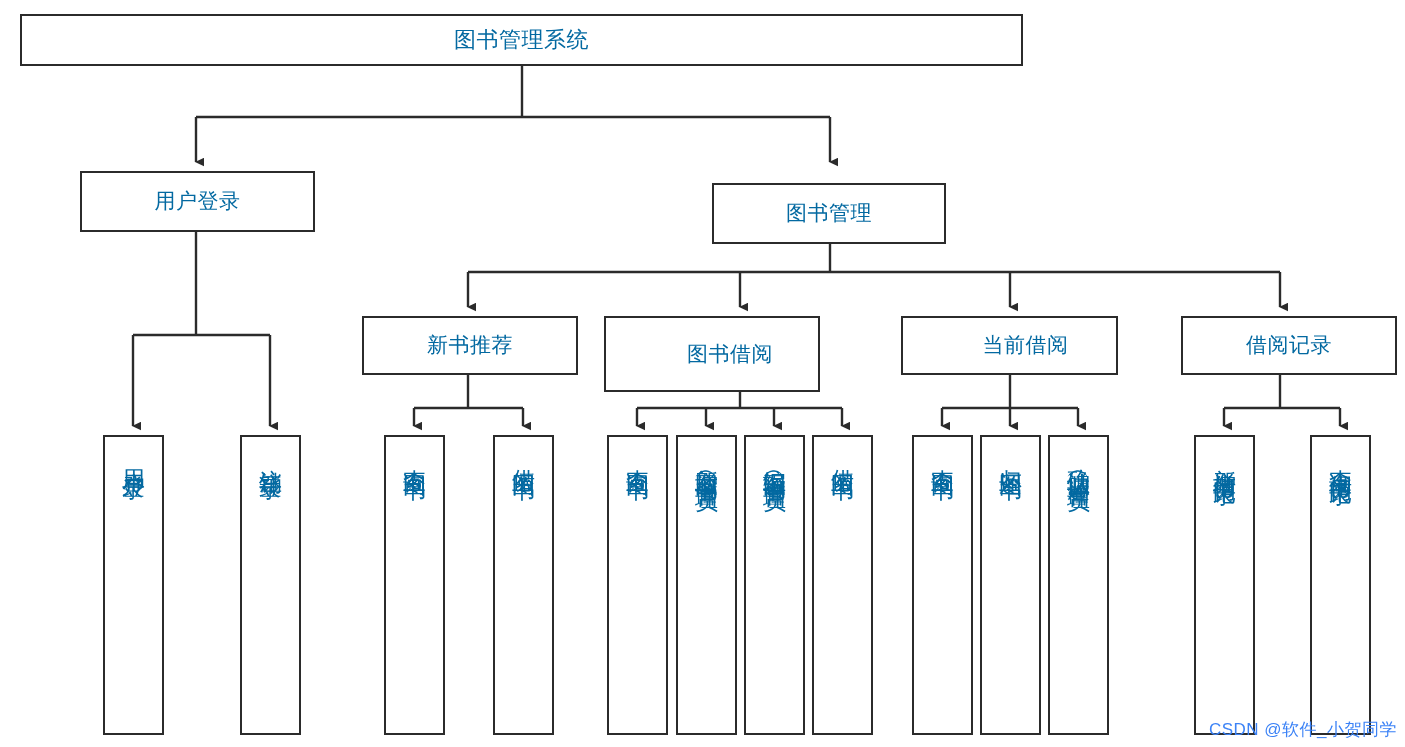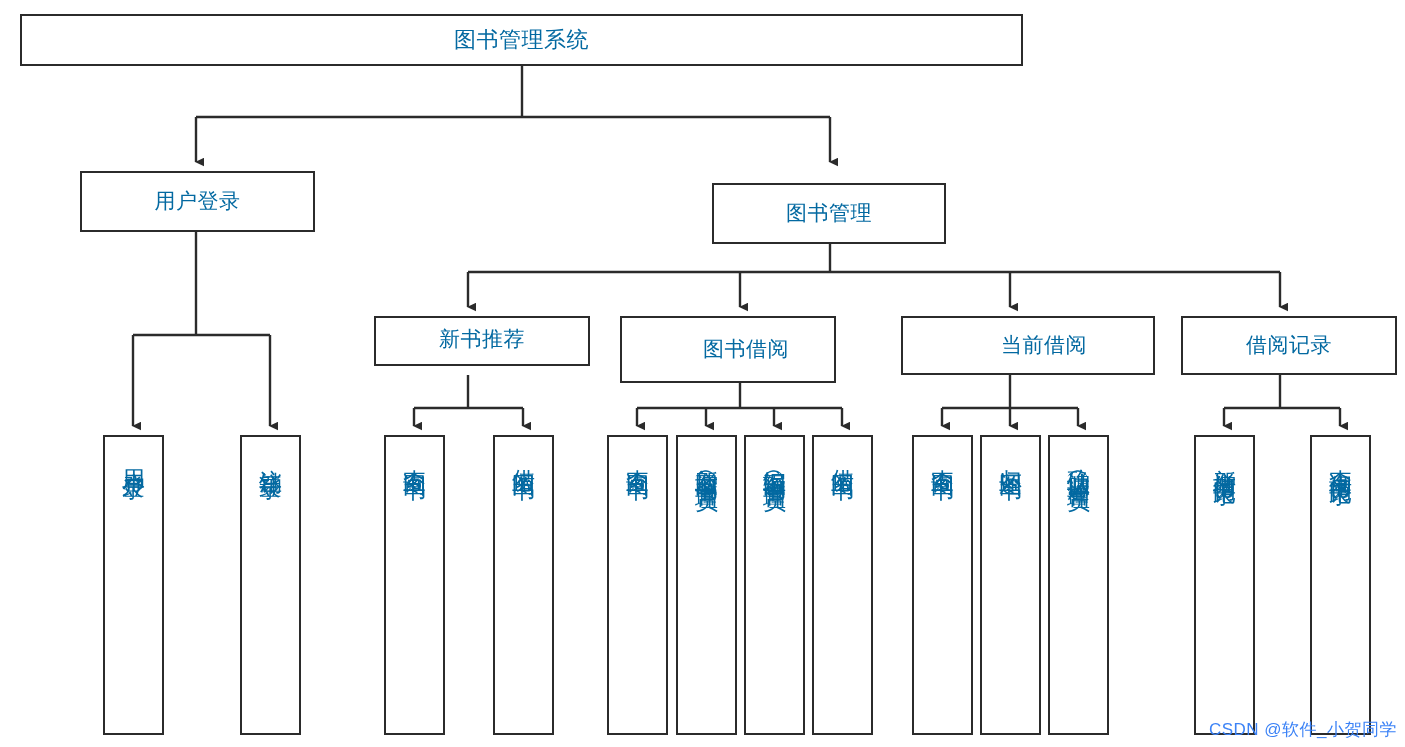--- a/index.html
+++ b/index.html
@@ -134,27 +134,27 @@
     <span class="label">图书管理系统</span>
   </div>
 
   <div class="node horiz" style="left:80px; top:171px; width:235px; height:61px;">
     <span class="label">用户登录</span>
   </div>
   <div class="node horiz" style="left:712px; top:183px; width:234px; height:61px;">
     <span class="label">图书管理</span>
   </div>
 
-  <div class="node horiz" style="left:374px; top:316px; width:216px; height:50px;font-family:Liberation Mono, monospace;">
+  <div class="node horiz" style="left:362px; top:316px; width:216px; height:59px;">
     <span class="label">新书推荐</span>
   </div>
-  <div class="node horiz" style="left:620px; top:316px; width:216px; height:67px;padding-left:36px;">
+  <div class="node horiz" style="left:604px; top:316px; width:216px; height:76px;padding-left:36px;">
     <span class="label">图书借阅</span>
   </div>
-  <div class="node horiz" style="left:901px; top:316px; width:254px; height:59px;padding-left:32px;">
+  <div class="node horiz" style="left:901px; top:316px; width:217px; height:59px;padding-left:32px;">
     <span class="label">当前借阅</span>
   </div>
   <div class="node horiz" style="left:1172px; top:316px; width:216px; height:59px;margin-left:9px;">
     <span class="label">借阅记录</span>
   </div>
 
   <div class="node vert" style="left:103px; top:435px; width:61px; height:300px;">
     <span class="label">用户登录</span>
   </div>
   <div class="node vert" style="left:240px; top:435px; width:61px; height:300px;">

